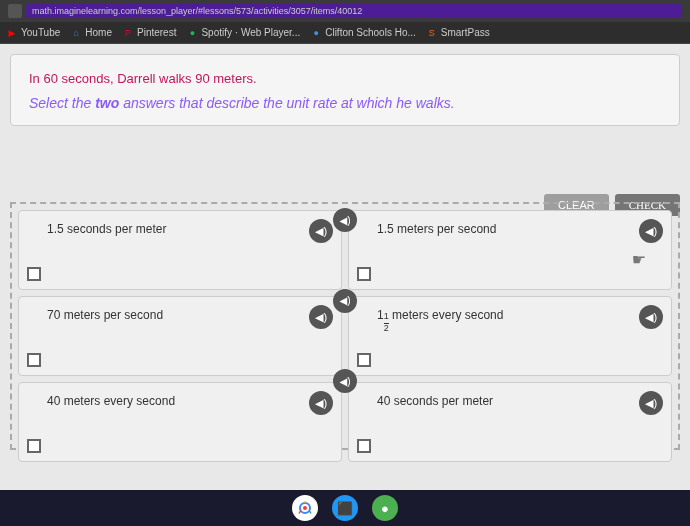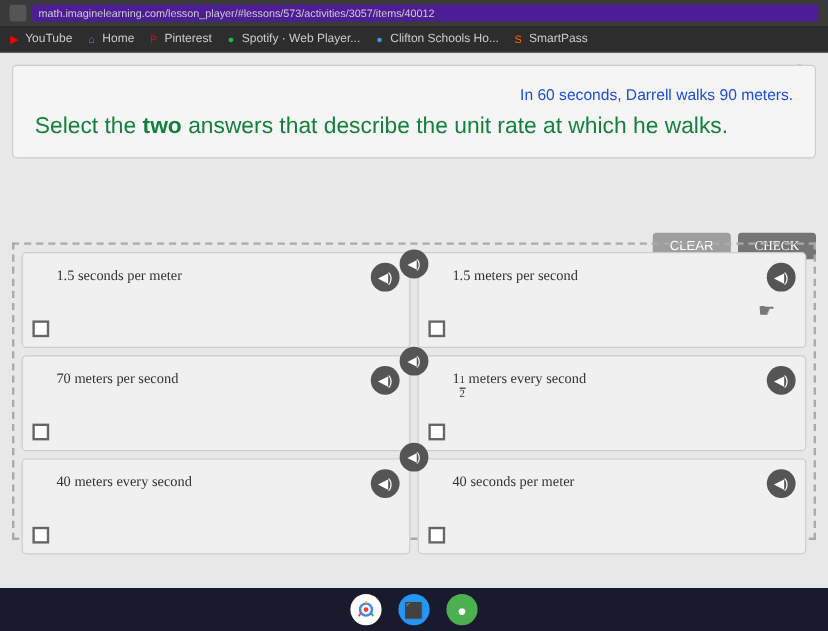--- a/index.html
+++ b/index.html
@@ -86,28 +86,28 @@
     .question-box {
       background: #f5f5f5;
       border: 1px solid #ccc;
       border-radius: 4px;
       padding: 14px 18px;
       margin-bottom: 10px;
       position: relative;
     }
     .question-text {
       font-size: 13px;
-      color: #1d4ed8;
+      color: #be185d;
       line-height: 1.5;
       margin-bottom: 6px;
-      text-align: right;
     }
     .question-subtext {
-      font-size: 19px;
-      color: #15803d;
+      font-size: 14px;
+      color: #8b5cf6;
+      font-style: italic;
     }
 
     
     .speaker-top-right {
       position: absolute;
       top: 10px;
       right: 10px;
       width: 28px;
       height: 28px;
       background: #555;
@@ -184,21 +184,20 @@
       justify-content: center;
       color: white;
       font-size: 11px;
       cursor: pointer;
     }
 
     .answer-text {
       font-size: 12px;
       color: #333;
       line-height: 1.4;
-      font-family: Liberation Serif, serif;
     }
 
     
     .taskbar {
       position: absolute;
       bottom: 0;
       left: 0;
       right: 0;
       height: 36px;
       background: #1a1a2e;

